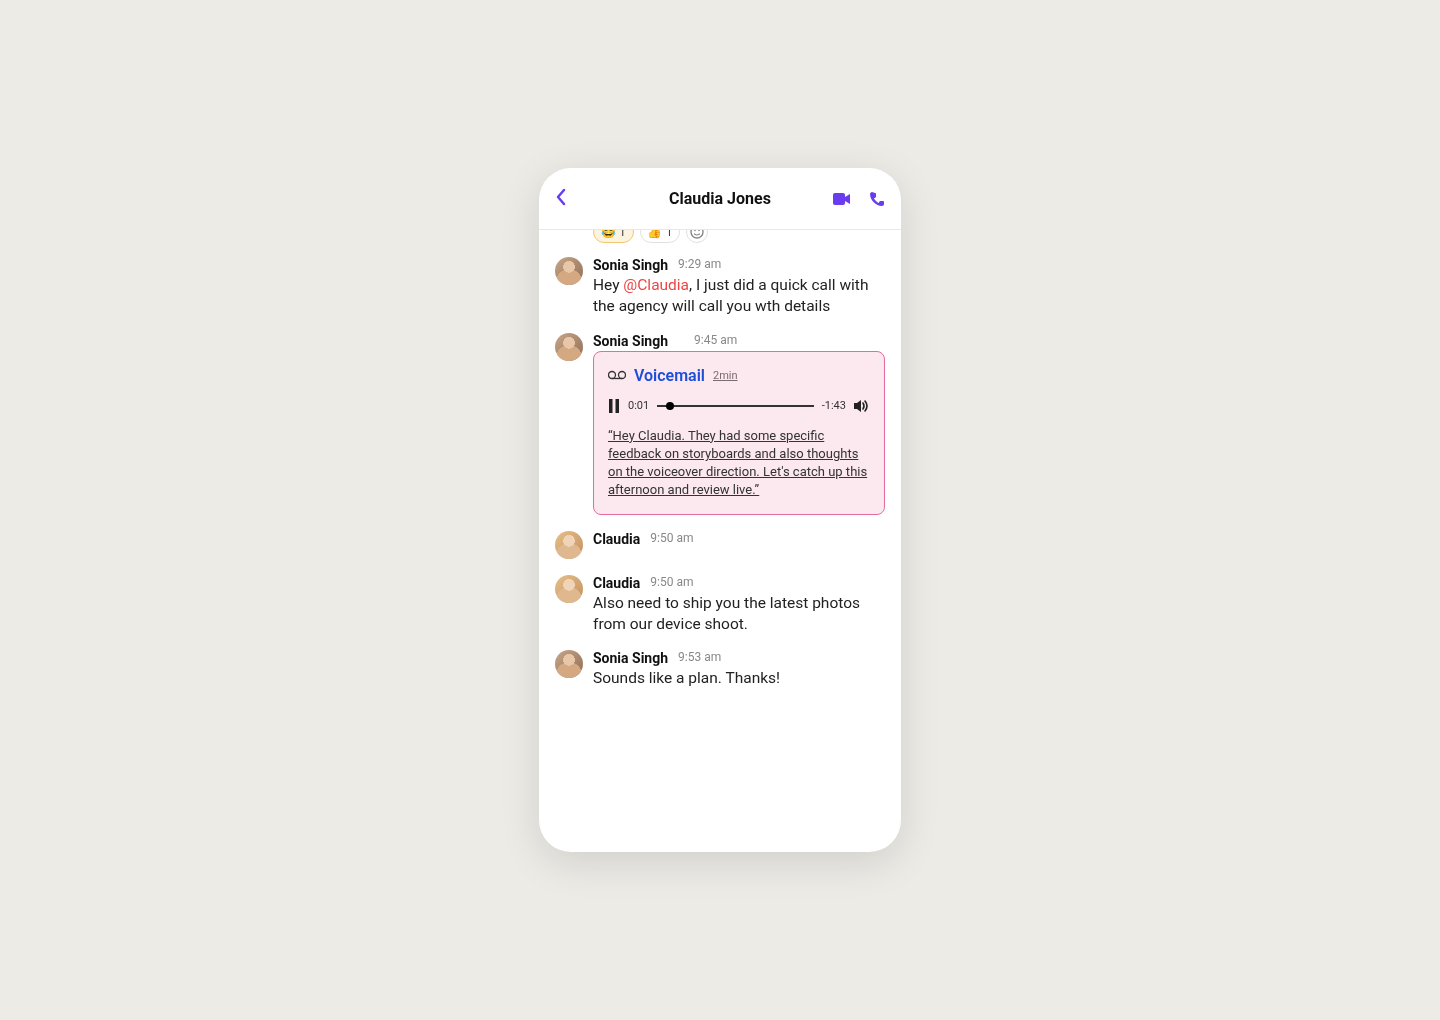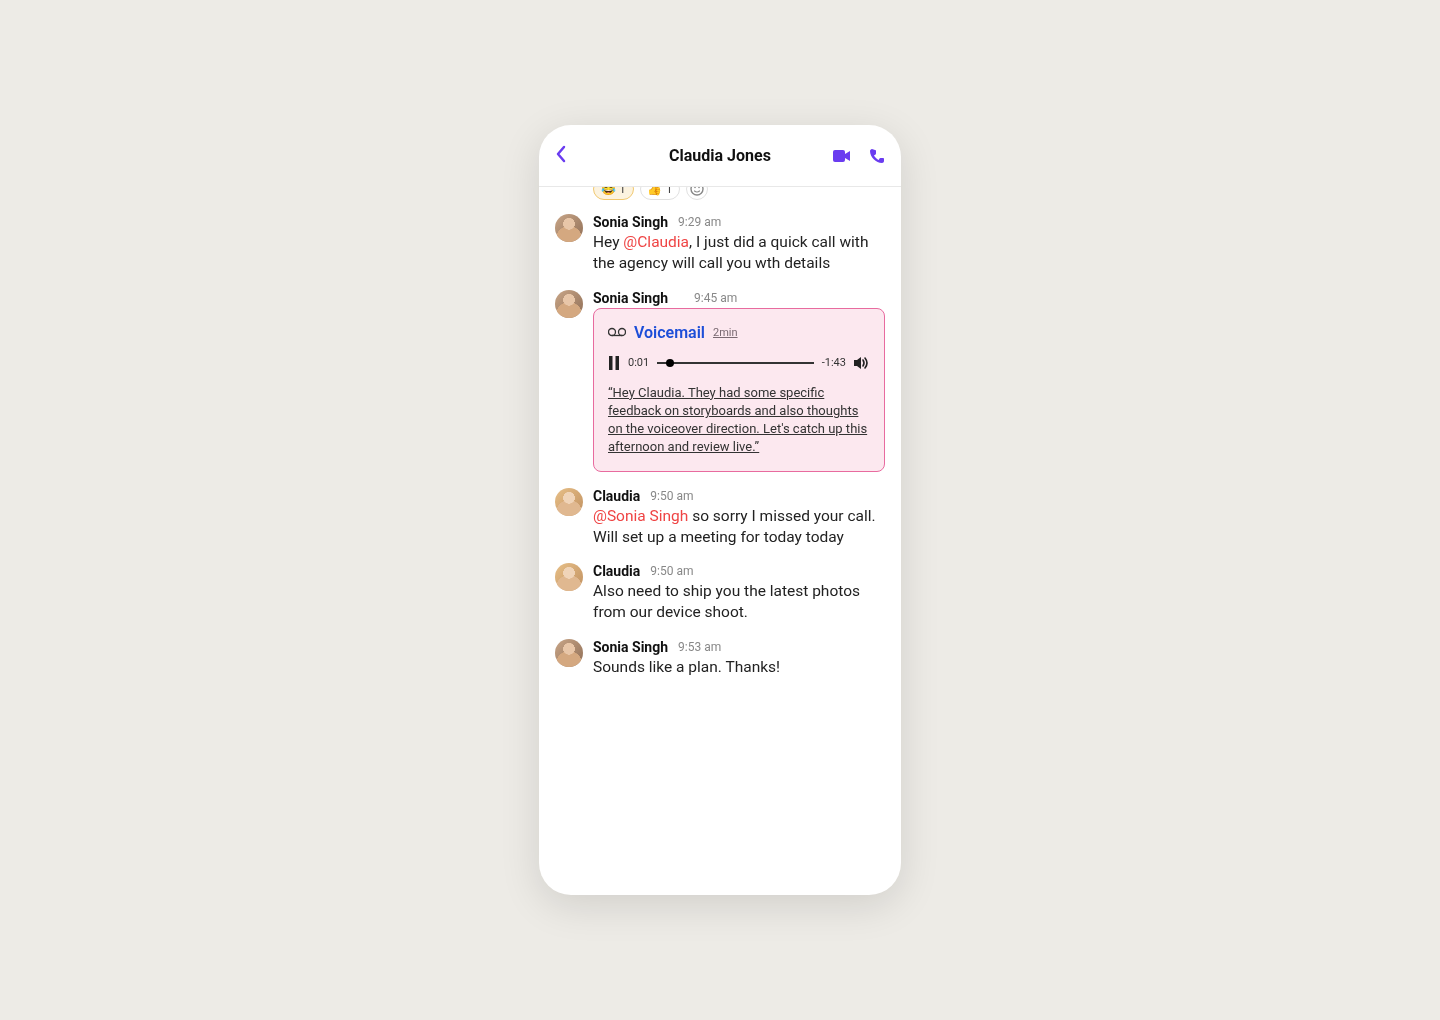--- a/index.html
+++ b/index.html
@@ -13,21 +13,21 @@
       background: #edebe6;
       width: 1440px;
       height: 1020px;
       display: flex;
       align-items: center;
       justify-content: center;
     }
     
     .phone-frame {
       width: 362px;
-      height: 770px;
+      height: 684px;
       background: #fff;
       border-radius: 32px;
       box-shadow: 0 10px 40px rgba(0,0,0,0.12);
       overflow: hidden;
       display: flex;
       flex-direction: column;
     }
     
     .header {
       height: 62px;
@@ -143,21 +143,21 @@
                   radial-gradient(circle at 50% 90%, #e0b890 45%, transparent 46%);
     }
     
     .message-content {
       flex: 1;
       min-width: 0;
     }
     
     .message-header {
       display: flex;
-      align-items: center;
+      align-items: flex-start;
       gap: 10px;
       margin-bottom: 2px;
     }
     
     .sender-name {
       font-weight: 700;
       font-size: 14px;
       color: #111;
     }
     
@@ -370,21 +370,20 @@
       </div>
     </div>
 
     <div class="message">
       <div class="avatar person-b"></div>
       <div class="message-content">
         <div class="message-header">
           <span class="sender-name">Claudia</span>
           <span class="timestamp">9:50 am</span>
         </div>
-        <div class="message-text"><span class="mention">@Sonia Singh</span><span> so sorry I missed your call. Will set up a meeting for today today</span></div>
       </div>
     </div>
 
     <div class="message">
       <div class="avatar person-b"></div>
       <div class="message-content">
         <div class="message-header">
           <span class="sender-name">Claudia</span>
           <span class="timestamp">9:50 am</span>
         </div>

